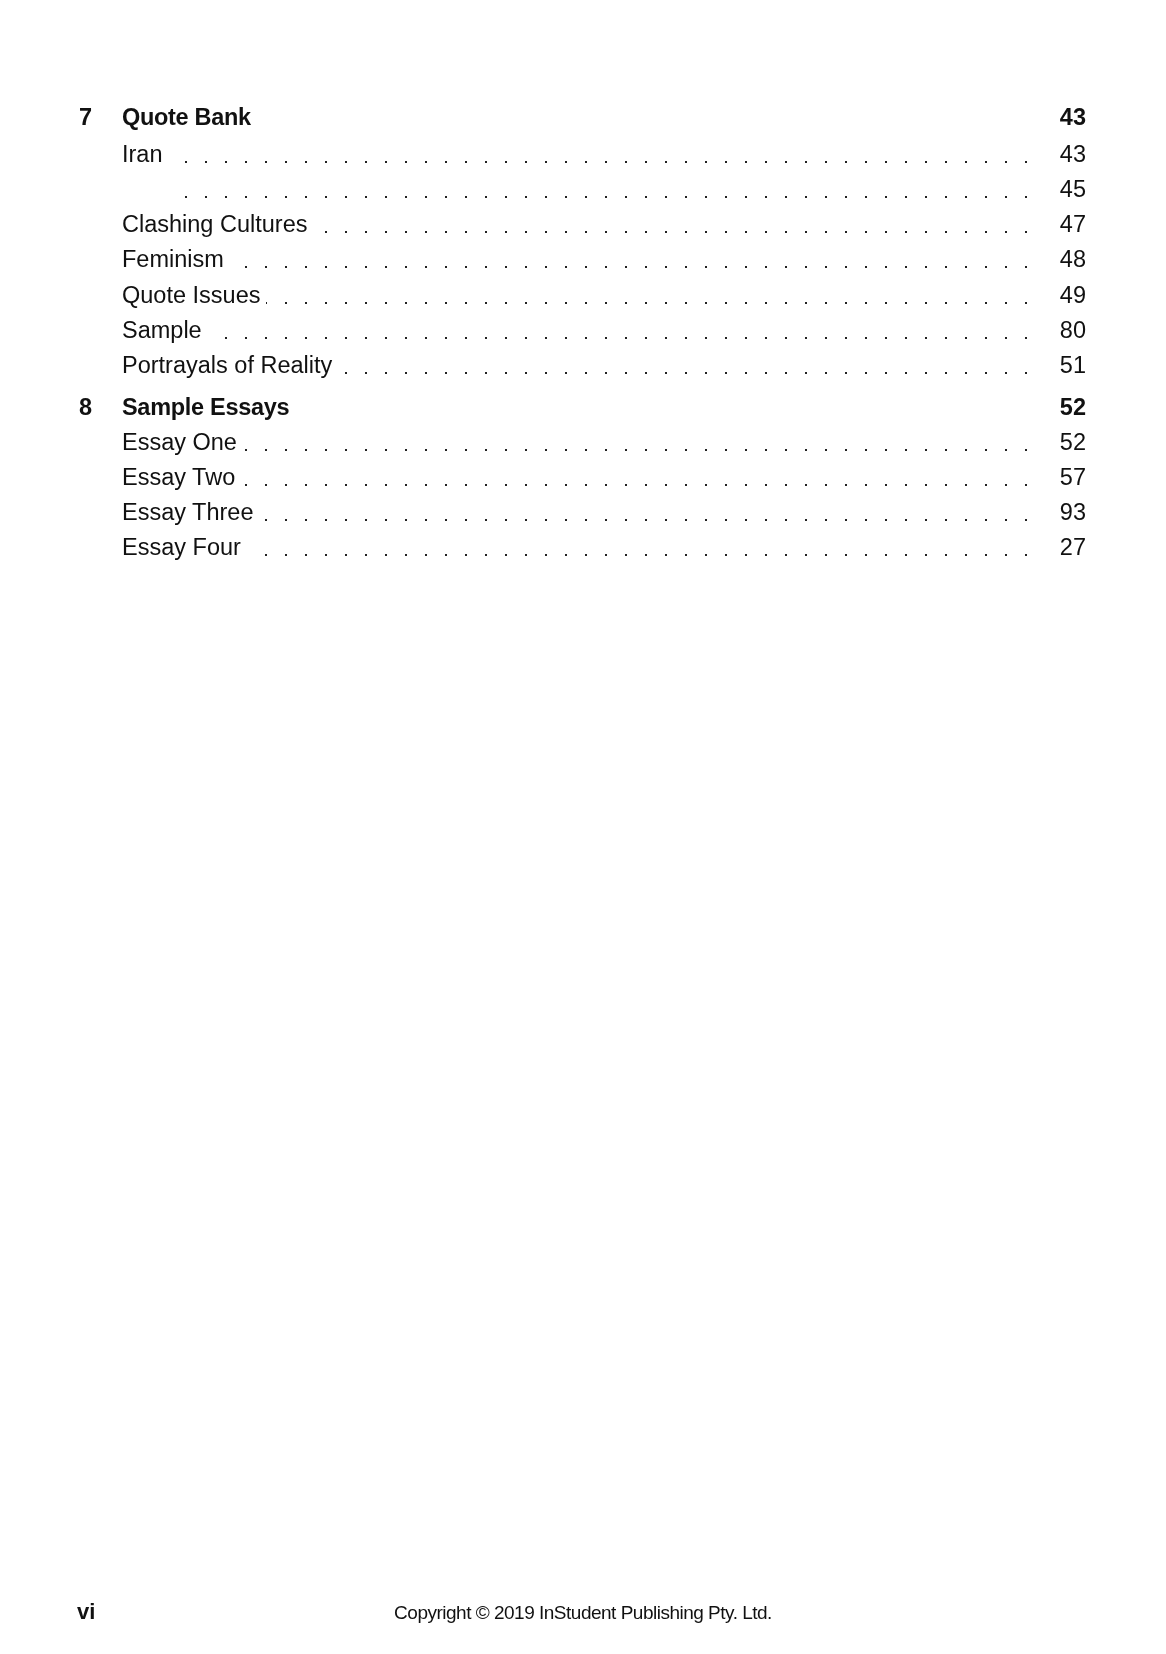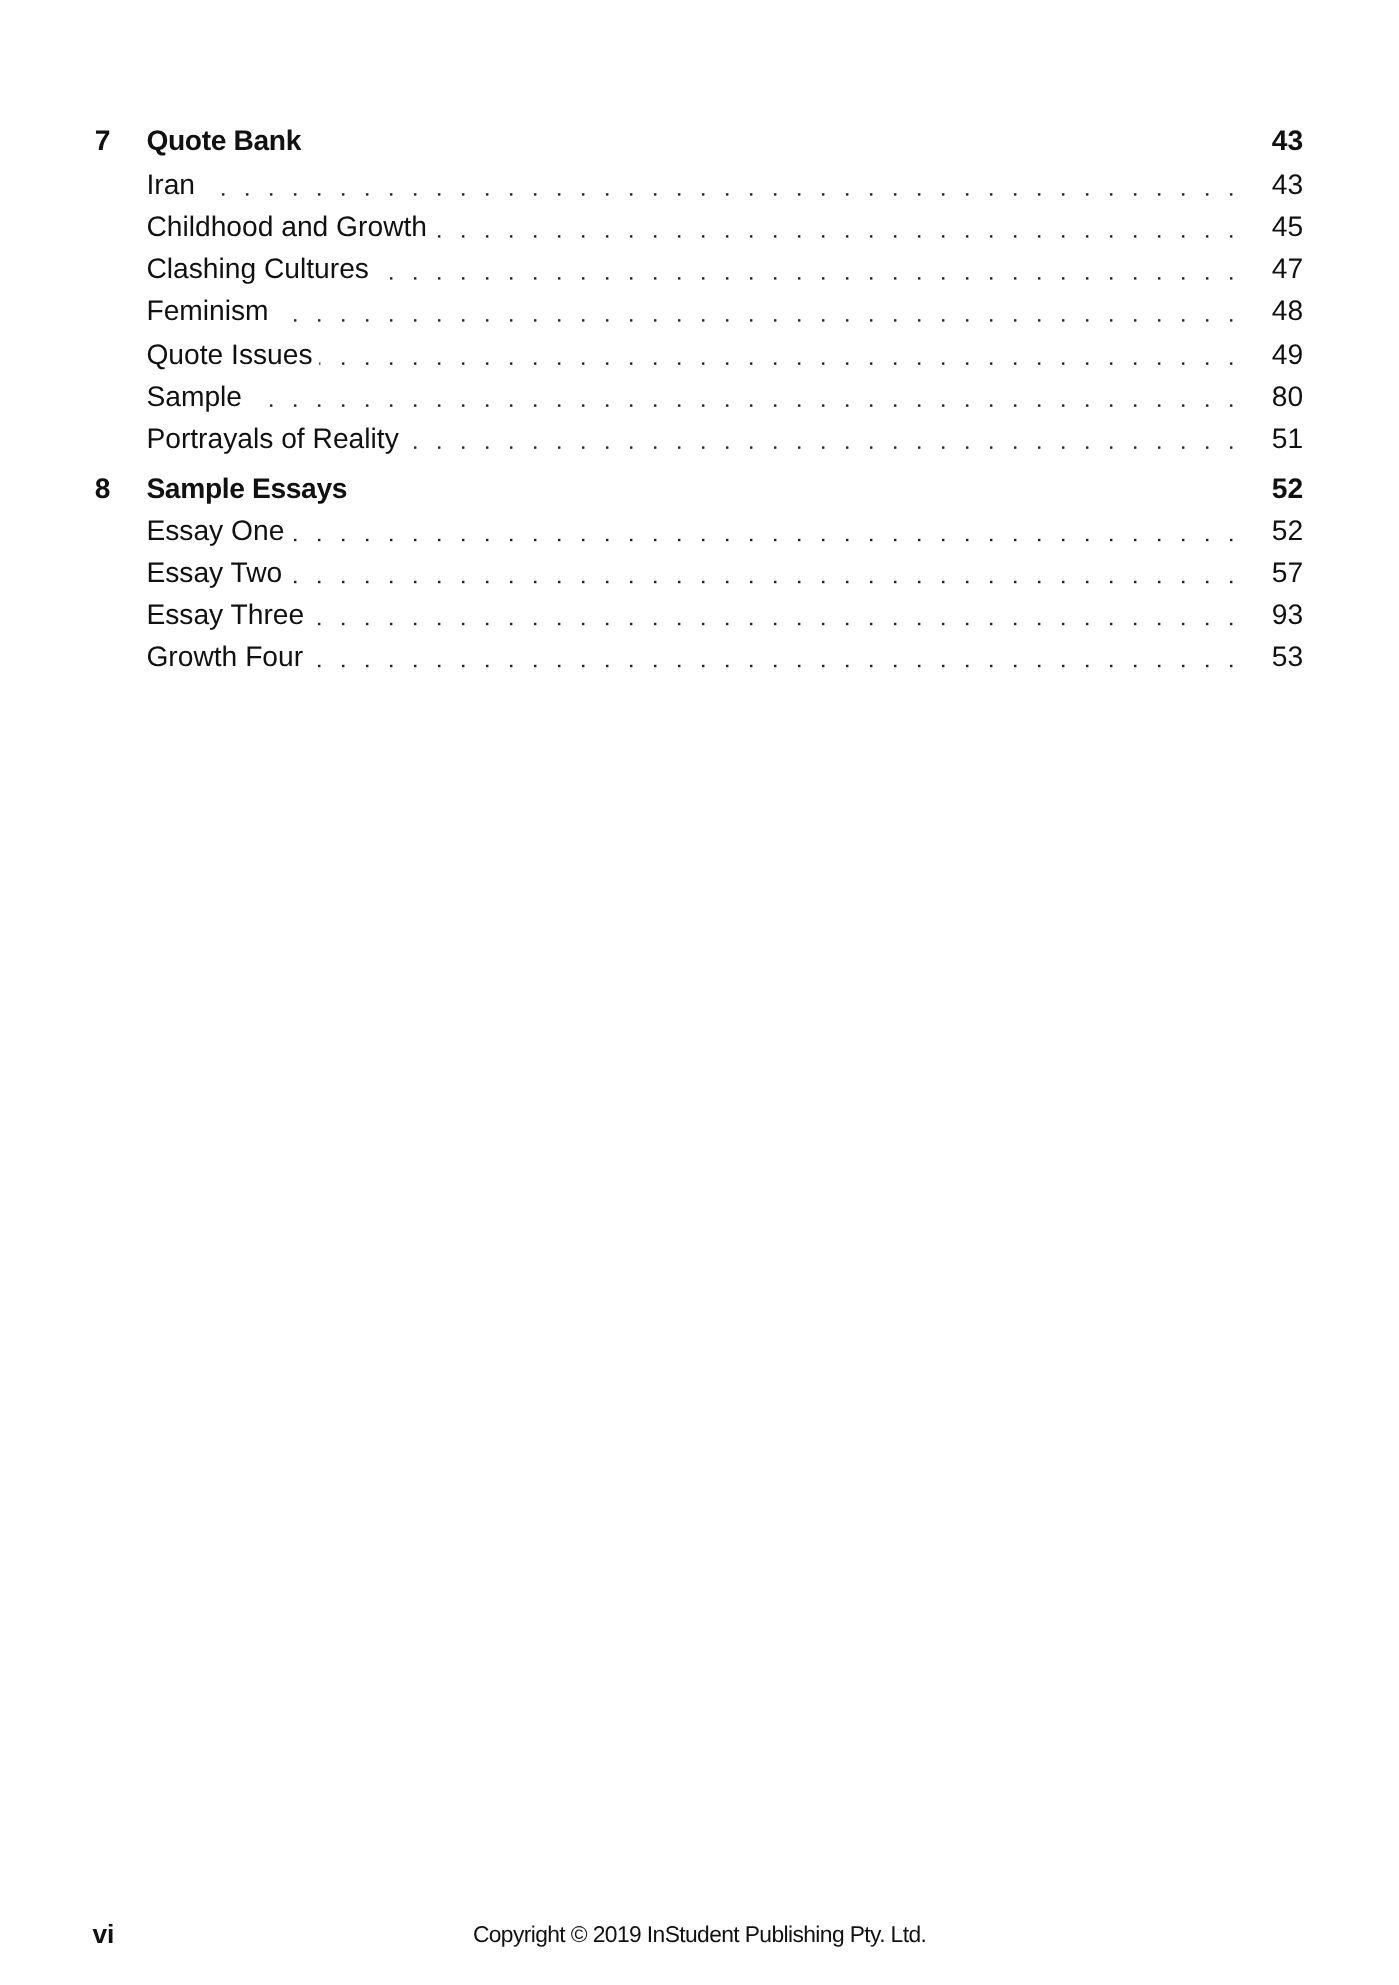--- a/index.html
+++ b/index.html
@@ -141,21 +141,20 @@
         <span style="left: 803px;"></span>
         <span style="left: 823px;"></span>
         <span style="left: 843px;"></span>
         <span style="left: 863px;"></span>
         <span style="left: 883px;"></span>
         <span style="left: 903px;"></span>
       </span>
     <span class="page">43</span>
   </div>
   <div class="row section" style="top:72px;">
-    <span class="title">Childhood and Growth</span>
     <span class="leader">
         <span style="left: 63px;"></span>
         <span style="left: 83px;"></span>
         <span style="left: 103px;"></span>
         <span style="left: 123px;"></span>
         <span style="left: 143px;"></span>
         <span style="left: 163px;"></span>
         <span style="left: 183px;"></span>
         <span style="left: 203px;"></span>
         <span style="left: 223px;"></span>
@@ -587,64 +586,64 @@
         <span style="left: 803px;"></span>
         <span style="left: 823px;"></span>
         <span style="left: 843px;"></span>
         <span style="left: 863px;"></span>
         <span style="left: 883px;"></span>
         <span style="left: 903px;"></span>
       </span>
     <span class="page">93</span>
   </div>
   <div class="row section" style="top:430px;">
-    <span class="title">Growth Four</span>
-    <span class="leader">
-        <span style="left: 63px;"></span>
-        <span style="left: 83px;"></span>
-        <span style="left: 103px;"></span>
-        <span style="left: 123px;"></span>
-        <span style="left: 143px;"></span>
-        <span style="left: 163px;"></span>
-        <span style="left: 183px;"></span>
-        <span style="left: 203px;"></span>
-        <span style="left: 223px;"></span>
-        <span style="left: 243px;"></span>
-        <span style="left: 263px;"></span>
-        <span style="left: 283px;"></span>
-        <span style="left: 303px;"></span>
-        <span style="left: 323px;"></span>
-        <span style="left: 343px;"></span>
-        <span style="left: 363px;"></span>
-        <span style="left: 383px;"></span>
-        <span style="left: 403px;"></span>
-        <span style="left: 423px;"></span>
-        <span style="left: 443px;"></span>
-        <span style="left: 463px;"></span>
-        <span style="left: 483px;"></span>
-        <span style="left: 503px;"></span>
-        <span style="left: 523px;"></span>
-        <span style="left: 543px;"></span>
-        <span style="left: 563px;"></span>
-        <span style="left: 583px;"></span>
-        <span style="left: 603px;"></span>
-        <span style="left: 623px;"></span>
-        <span style="left: 643px;"></span>
-        <span style="left: 663px;"></span>
-        <span style="left: 683px;"></span>
-        <span style="left: 703px;"></span>
-        <span style="left: 723px;"></span>
-        <span style="left: 743px;"></span>
-        <span style="left: 763px;"></span>
-        <span style="left: 783px;"></span>
-        <span style="left: 803px;"></span>
-        <span style="left: 823px;"></span>
-        <span style="left: 843px;"></span>
-        <span style="left: 863px;"></span>
-        <span style="left: 883px;"></span>
-        <span style="left: 903px;"></span>
-      </span>
-    <span class="page">53</span>
+    <span class="title">Essay Four</span>
+    <span class="leader">
+        <span style="left: 63px;"></span>
+        <span style="left: 83px;"></span>
+        <span style="left: 103px;"></span>
+        <span style="left: 123px;"></span>
+        <span style="left: 143px;"></span>
+        <span style="left: 163px;"></span>
+        <span style="left: 183px;"></span>
+        <span style="left: 203px;"></span>
+        <span style="left: 223px;"></span>
+        <span style="left: 243px;"></span>
+        <span style="left: 263px;"></span>
+        <span style="left: 283px;"></span>
+        <span style="left: 303px;"></span>
+        <span style="left: 323px;"></span>
+        <span style="left: 343px;"></span>
+        <span style="left: 363px;"></span>
+        <span style="left: 383px;"></span>
+        <span style="left: 403px;"></span>
+        <span style="left: 423px;"></span>
+        <span style="left: 443px;"></span>
+        <span style="left: 463px;"></span>
+        <span style="left: 483px;"></span>
+        <span style="left: 503px;"></span>
+        <span style="left: 523px;"></span>
+        <span style="left: 543px;"></span>
+        <span style="left: 563px;"></span>
+        <span style="left: 583px;"></span>
+        <span style="left: 603px;"></span>
+        <span style="left: 623px;"></span>
+        <span style="left: 643px;"></span>
+        <span style="left: 663px;"></span>
+        <span style="left: 683px;"></span>
+        <span style="left: 703px;"></span>
+        <span style="left: 723px;"></span>
+        <span style="left: 743px;"></span>
+        <span style="left: 763px;"></span>
+        <span style="left: 783px;"></span>
+        <span style="left: 803px;"></span>
+        <span style="left: 823px;"></span>
+        <span style="left: 843px;"></span>
+        <span style="left: 863px;"></span>
+        <span style="left: 883px;"></span>
+        <span style="left: 903px;"></span>
+      </span>
+    <span class="page">27</span>
   </div>
 </div>
 
 <div class="footer-page">vi</div>
 <div class="footer-copy">Copyright © 2019 InStudent Publishing Pty. Ltd.</div>
 
 </body></html>

